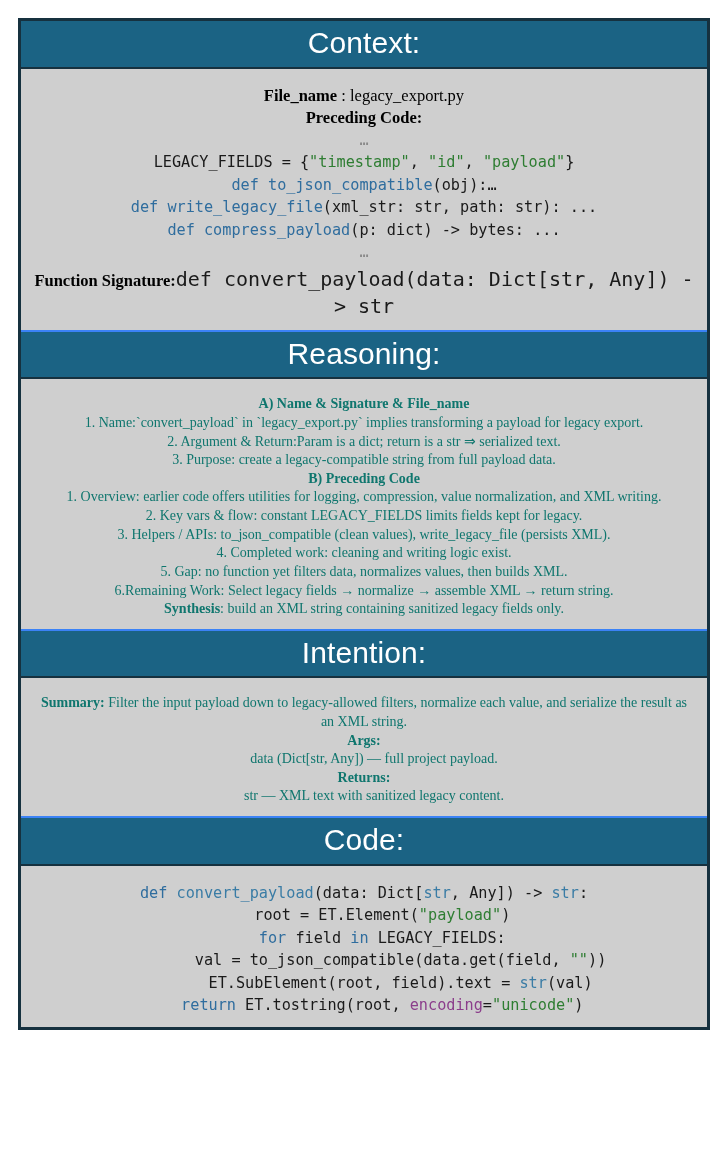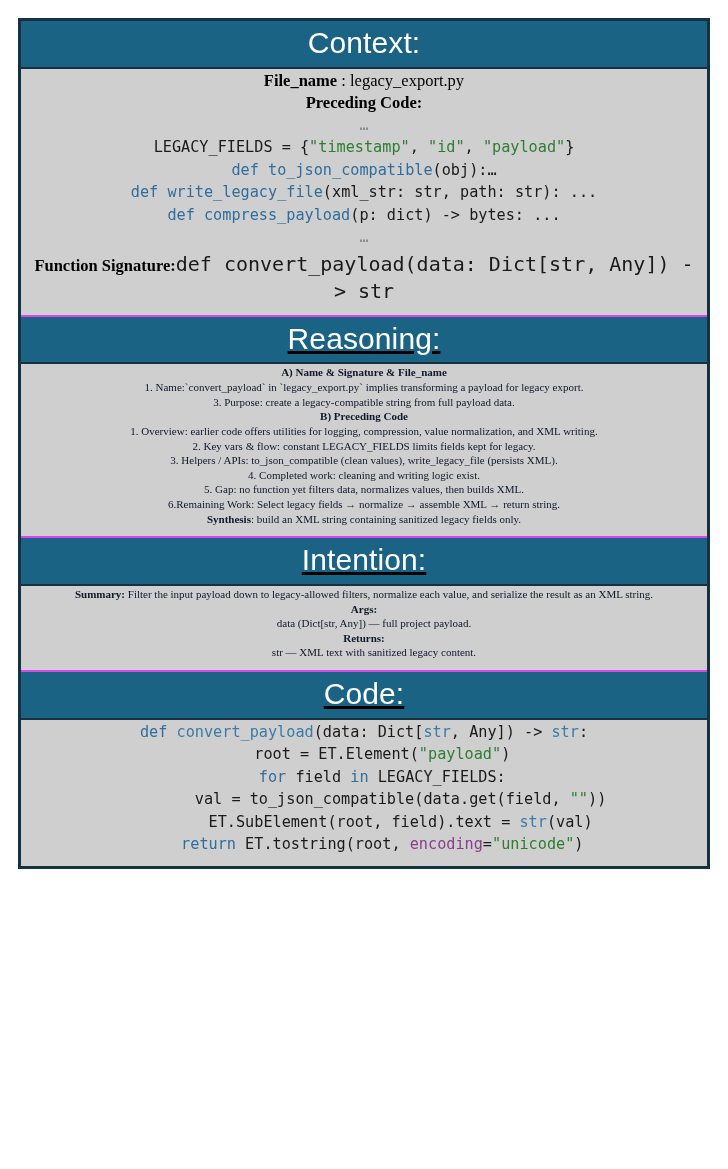--- a/index.html
+++ b/index.html
@@ -20,49 +20,48 @@
     padding: 18px 18px 0 18px;
     text-align: center;
   }
 
   .panel {
     border: 3px solid #16313f;
     background: #c9c9c9;
   }
 
   .section + .section .sec-header {
-    border-top: 2px solid #d946ef;
-    text-decoration: underline;
+    border-top: 2px solid #3b82f6;
   }
 
   .sec-header {
     background: #1b6384;
     padding: 5px 12px 7px 12px;
     border-bottom: 2px solid #16313f;
   }
   .sec-title {
     font-family: "Liberation Sans", sans-serif;
     font-size: 30px;
     line-height: 1.12;
     color: #ffffff;
     font-weight: 400;
     letter-spacing: 0.1px;
   }
 
   .sec-body {
     background: #cfcfcf;
-    padding: 1px 12px 10px 12px;
+    padding: 16px 12px 10px 12px;
   }
 
   
   .prose {
     font-family: "Liberation Serif", serif;
-    font-size: 11px;
+    font-size: 14px;
     line-height: 1.33;
-    color: #0f172a;
+    color: #0f766e;
   }
   .prose .ln { display: block; }
   .b { font-weight: bold; }
 
   
   .code {
     font-family: "DejaVu Sans Mono", monospace;
     font-size: 15.2px;
     line-height: 1.48;
     color: #1a1a1a;
@@ -122,20 +121,21 @@
     </div>
 
     <div class="section">
       <div class="sec-header">
         <div class="sec-title">Reasoning:</div>
       </div>
       <div class="sec-body">
         <div class="prose">
             <span class="ln b">A) Name &amp; Signature &amp; File_name</span>
             <span class="ln">1. Name:`convert_payload` in `legacy_export.py` implies transforming a payload for legacy export.</span>
+            <span class="ln">2. Argument &amp; Return:Param is a dict; return is a str ⇒ serialized text.</span>
             <span class="ln">3. Purpose: create a legacy-compatible string from full payload data.</span>
             <span class="ln b">B) Preceding Code</span>
             <span class="ln">1. Overview: earlier code offers utilities for logging, compression, value normalization, and XML writing.</span>
             <span class="ln">2. Key vars &amp; flow: constant LEGACY_FIELDS limits fields kept for legacy.</span>
             <span class="ln">3. Helpers / APIs: to_json_compatible (clean values), write_legacy_file (persists XML).</span>
             <span class="ln">4. Completed work: cleaning and writing logic exist.</span>
             <span class="ln">5. Gap: no function yet filters data, normalizes values, then builds XML.</span>
             <span class="ln">6.Remaining Work: Select legacy fields → normalize → assemble XML → return string.</span>
           </div>
         <div class="prose">

